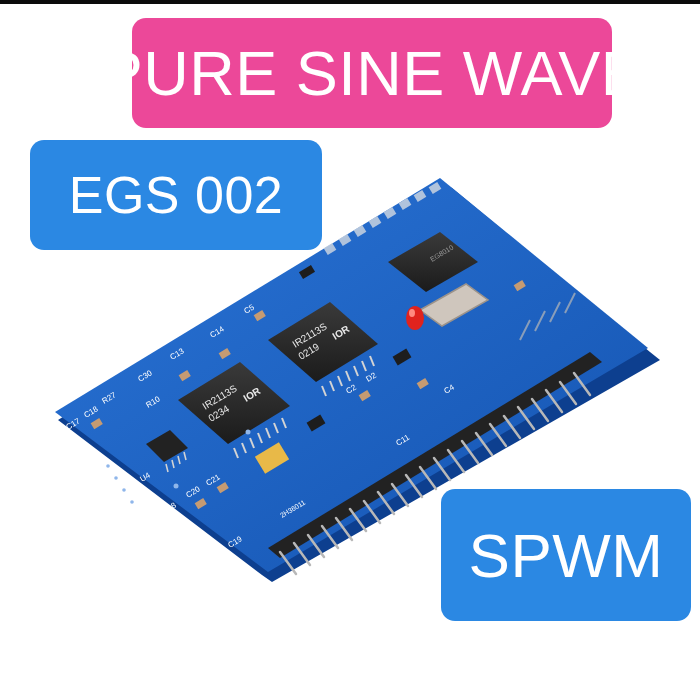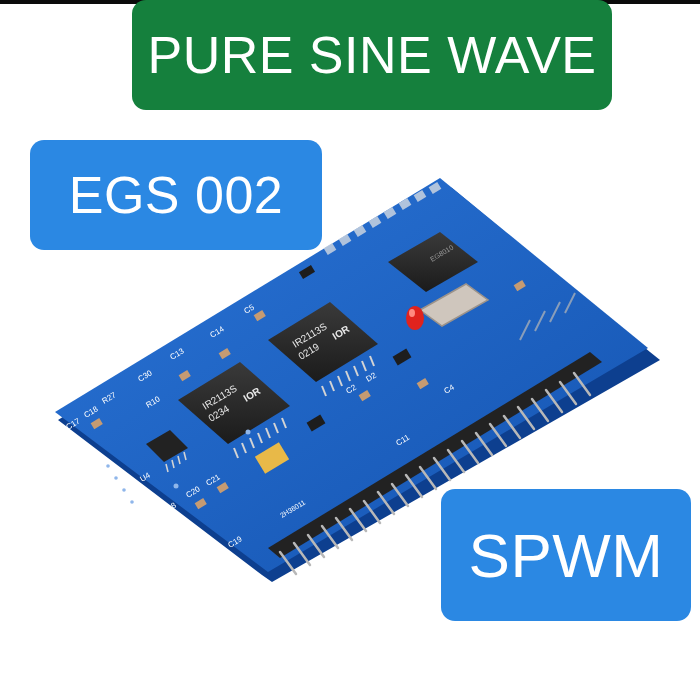--- a/index.html
+++ b/index.html
@@ -7,21 +7,21 @@
       width: 700px; height: 700px; position: relative; overflow: hidden;
       background: #ffffff;
       font-family: "Liberation Sans", "DejaVu Sans", sans-serif;
     }
     .topbar { position: absolute; left: 0; top: 0; width: 700px; height: 4px; background: #0b0b0b; }
     .label {
       position: absolute; color: #ffffff; border-radius: 14px;
       display: flex; align-items: center; justify-content: center;
       font-weight: 400; letter-spacing: 0.5px; white-space: nowrap;
     }
-    .label-top { left: 132px; top: 0; width: 480px; height: 110px; background: #15803d; font-size: 52px; }
+    .label-top { left: 132px; top: 18px; width: 480px; height: 110px; background: #ec4899; font-size: 63px; }
     .label-egs { left: 30px; top: 140px; width: 292px; height: 110px; background: #2b88e3; font-size: 52px; }
     .label-spwm { left: 441px; top: 489px; width: 250px; height: 132px; background: #2b88e3; font-size: 62px; }
     .board-wrap { position: absolute; left: 0; top: 0; width: 700px; height: 700px; }
     svg text { font-family: "Liberation Sans", "DejaVu Sans", sans-serif; }
   </style>
 </head>
 <body>
 
 <div class="topbar"></div>
 

